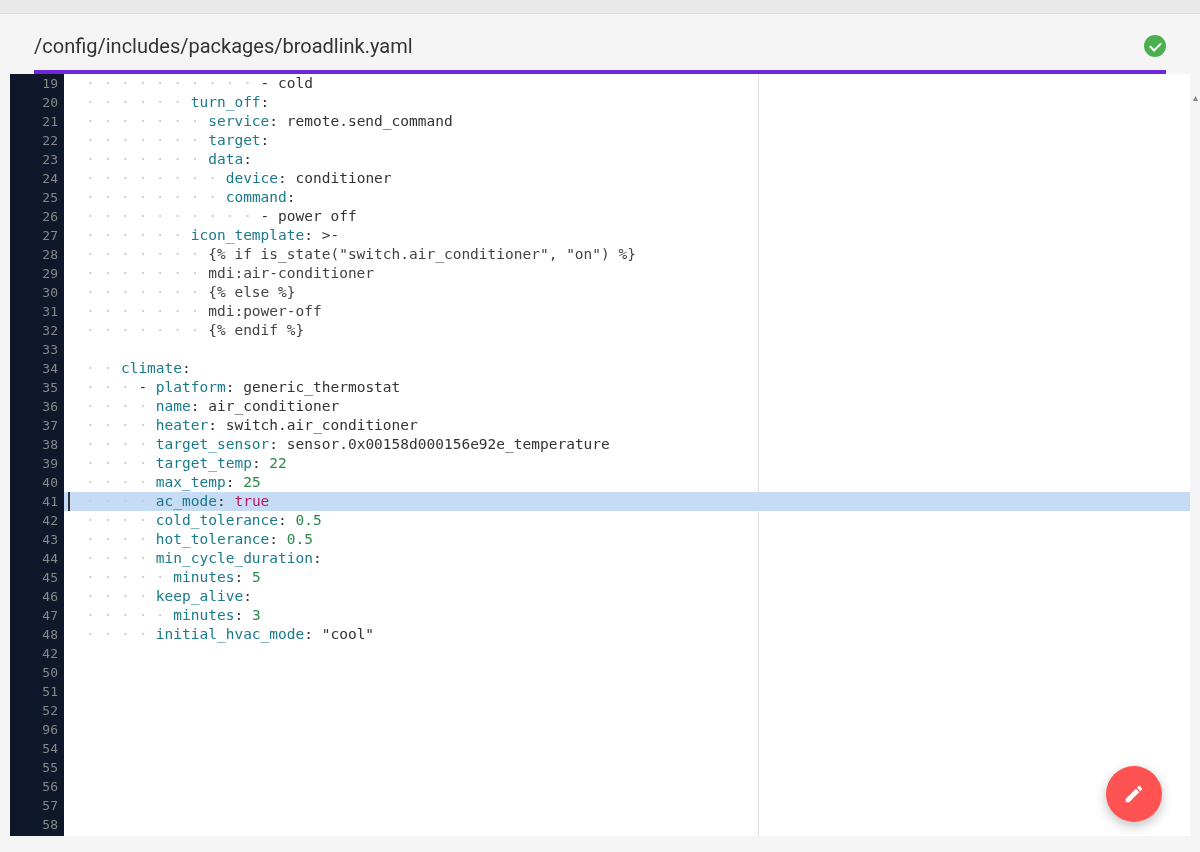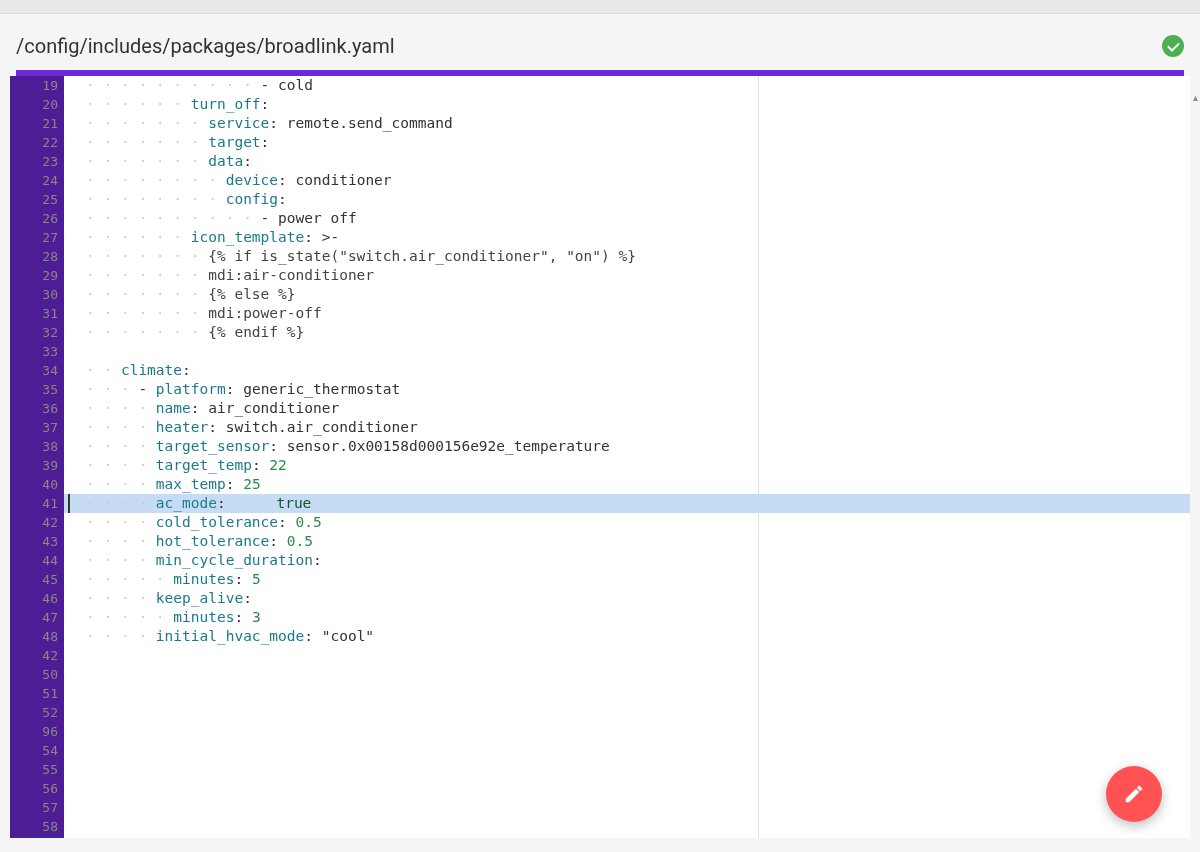--- a/index.html
+++ b/index.html
@@ -11,22 +11,22 @@
   overflow: hidden;
   position: relative;
 }
 .top-bar {
   height: 14px;
   background: #e8e8e8;
   border-bottom: 1px solid #ddd;
 }
 .header {
   padding: 20px 34px 12px 34px;
-  border-bottom: 6px solid #6d28d9;
-  margin: 0 16px;
+  border-bottom: 4px solid #6d28d9;
+  margin: 0 34px;
   display: flex;
   align-items: center;
   justify-content: space-between;
   padding-left: 0;
   padding-right: 0;
 }
 .file-path {
   font-size: 20px;
   color: #333;
   font-weight: 400;
@@ -52,21 +52,21 @@
 }
 .editor-container {
   display: flex;
   background: #fff;
   height: calc(852px - 14px - 76px);
   margin: 0 10px;
   position: relative;
 }
 .gutter {
   width: 54px;
-  background: #4c1d95;
+  background: #0f172a;
   flex-shrink: 0;
   padding-top: 0;
 }
 .line-number-row {
   height: 19px;
   line-height: 19px;
   display: flex;
   align-items: center;
   justify-content: flex-end;
   padding-right: 6px;
@@ -105,21 +105,21 @@
   width: 2px;
   height: 19px;
   background: #333;
 }
 .indent-dots {
   color: #ccc;
 }
 .tok-key { color: #1a7a8c; }
 .tok-string { color: #333; }
 .tok-number { color: #2a8a4a; }
-.tok-bool { color: #14532d; margin-left: 42px; }
+.tok-bool { color: #be185d; }
 .tok-dash { color: #333; }
 .tok-template { color: #444; }
 .tok-text { color: #333; }
 .vert-divider {
   position: absolute;
   left: 694px;
   top: 0;
   bottom: 0;
   width: 1px;
   background: #e0e0e0;
@@ -201,21 +201,21 @@
       <div class="line-number-row">58</div>
     </div>
   <div class="code-area">
     <div class="vert-divider"></div>
   <div class="code-line"><span class="indent-dots">· · · · · · · · · · </span><span class="tok-dash">- </span><span class="tok-string">cold</span></div>
       <div class="code-line"><span class="indent-dots">· · · · · · </span><span class="tok-key">turn_off</span><span class="tok-text">:</span></div>
       <div class="code-line"><span class="indent-dots">· · · · · · · </span><span class="tok-key">service</span><span class="tok-text">: </span><span class="tok-string">remote.send_command</span></div>
       <div class="code-line"><span class="indent-dots">· · · · · · · </span><span class="tok-key">target</span><span class="tok-text">:</span></div>
       <div class="code-line"><span class="indent-dots">· · · · · · · </span><span class="tok-key">data</span><span class="tok-text">:</span></div>
       <div class="code-line"><span class="indent-dots">· · · · · · · · </span><span class="tok-key">device</span><span class="tok-text">: </span><span class="tok-string">conditioner</span></div>
-      <div class="code-line"><span class="indent-dots">· · · · · · · · </span><span class="tok-key">config</span><span class="tok-text">:</span></div>
+      <div class="code-line"><span class="indent-dots">· · · · · · · · </span><span class="tok-key">command</span><span class="tok-text">:</span></div>
       <div class="code-line"><span class="indent-dots">· · · · · · · · · · </span><span class="tok-dash">- </span><span class="tok-string">power off</span></div>
       <div class="code-line"><span class="indent-dots">· · · · · · </span><span class="tok-key">icon_template</span><span class="tok-text">: </span><span class="tok-string">&gt;-</span></div>
       <div class="code-line"><span class="indent-dots">· · · · · · · </span><span class="tok-template">{% if is_state("switch.air_conditioner", "on") %}</span></div>
       <div class="code-line"><span class="indent-dots">· · · · · · · </span><span class="tok-template">mdi:air-conditioner</span></div>
       <div class="code-line"><span class="indent-dots">· · · · · · · </span><span class="tok-template">{% else %}</span></div>
       <div class="code-line"><span class="indent-dots">· · · · · · · </span><span class="tok-template">mdi:power-off</span></div>
       <div class="code-line"><span class="indent-dots">· · · · · · · </span><span class="tok-template">{% endif %}</span></div>
       <div class="code-line"><span class="indent-dots"></span></div>
       <div class="code-line"><span class="indent-dots">· · </span><span class="tok-key">climate</span><span class="tok-text">:</span></div>
       <div class="code-line"><span class="indent-dots">· · · </span><span class="tok-dash">- </span><span class="tok-key">platform</span><span class="tok-text">: </span><span class="tok-string">generic_thermostat</span></div>

